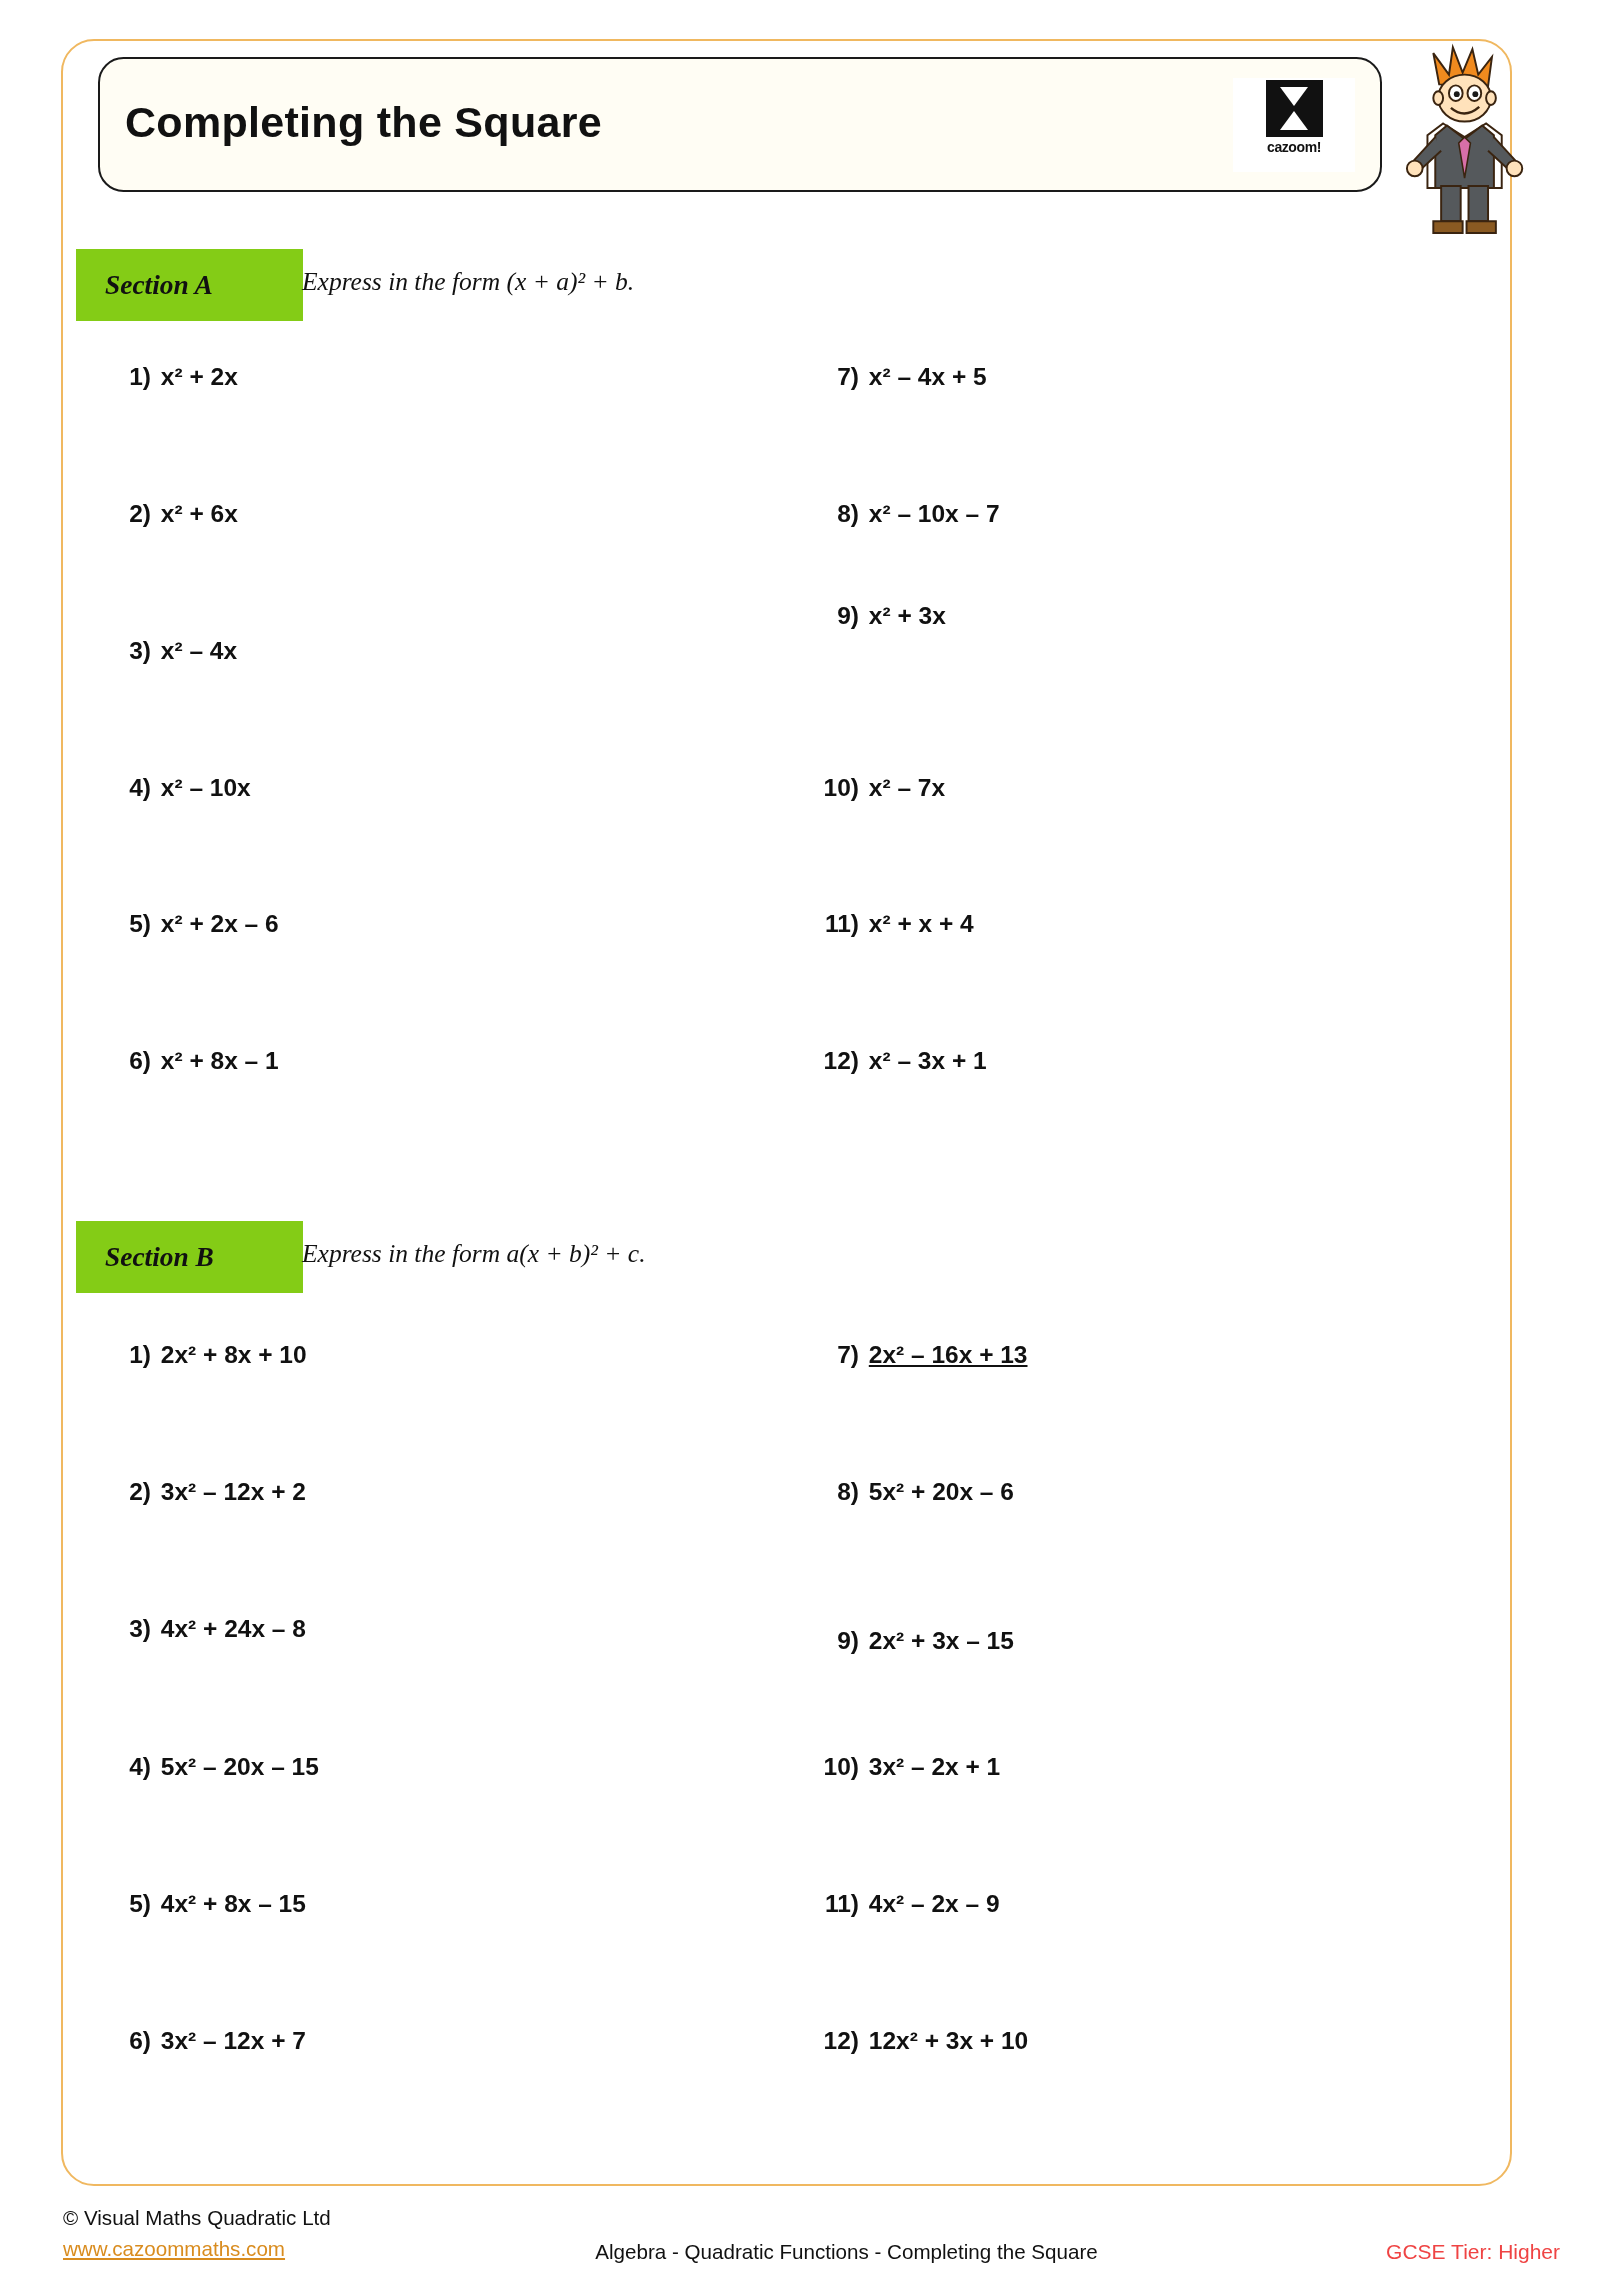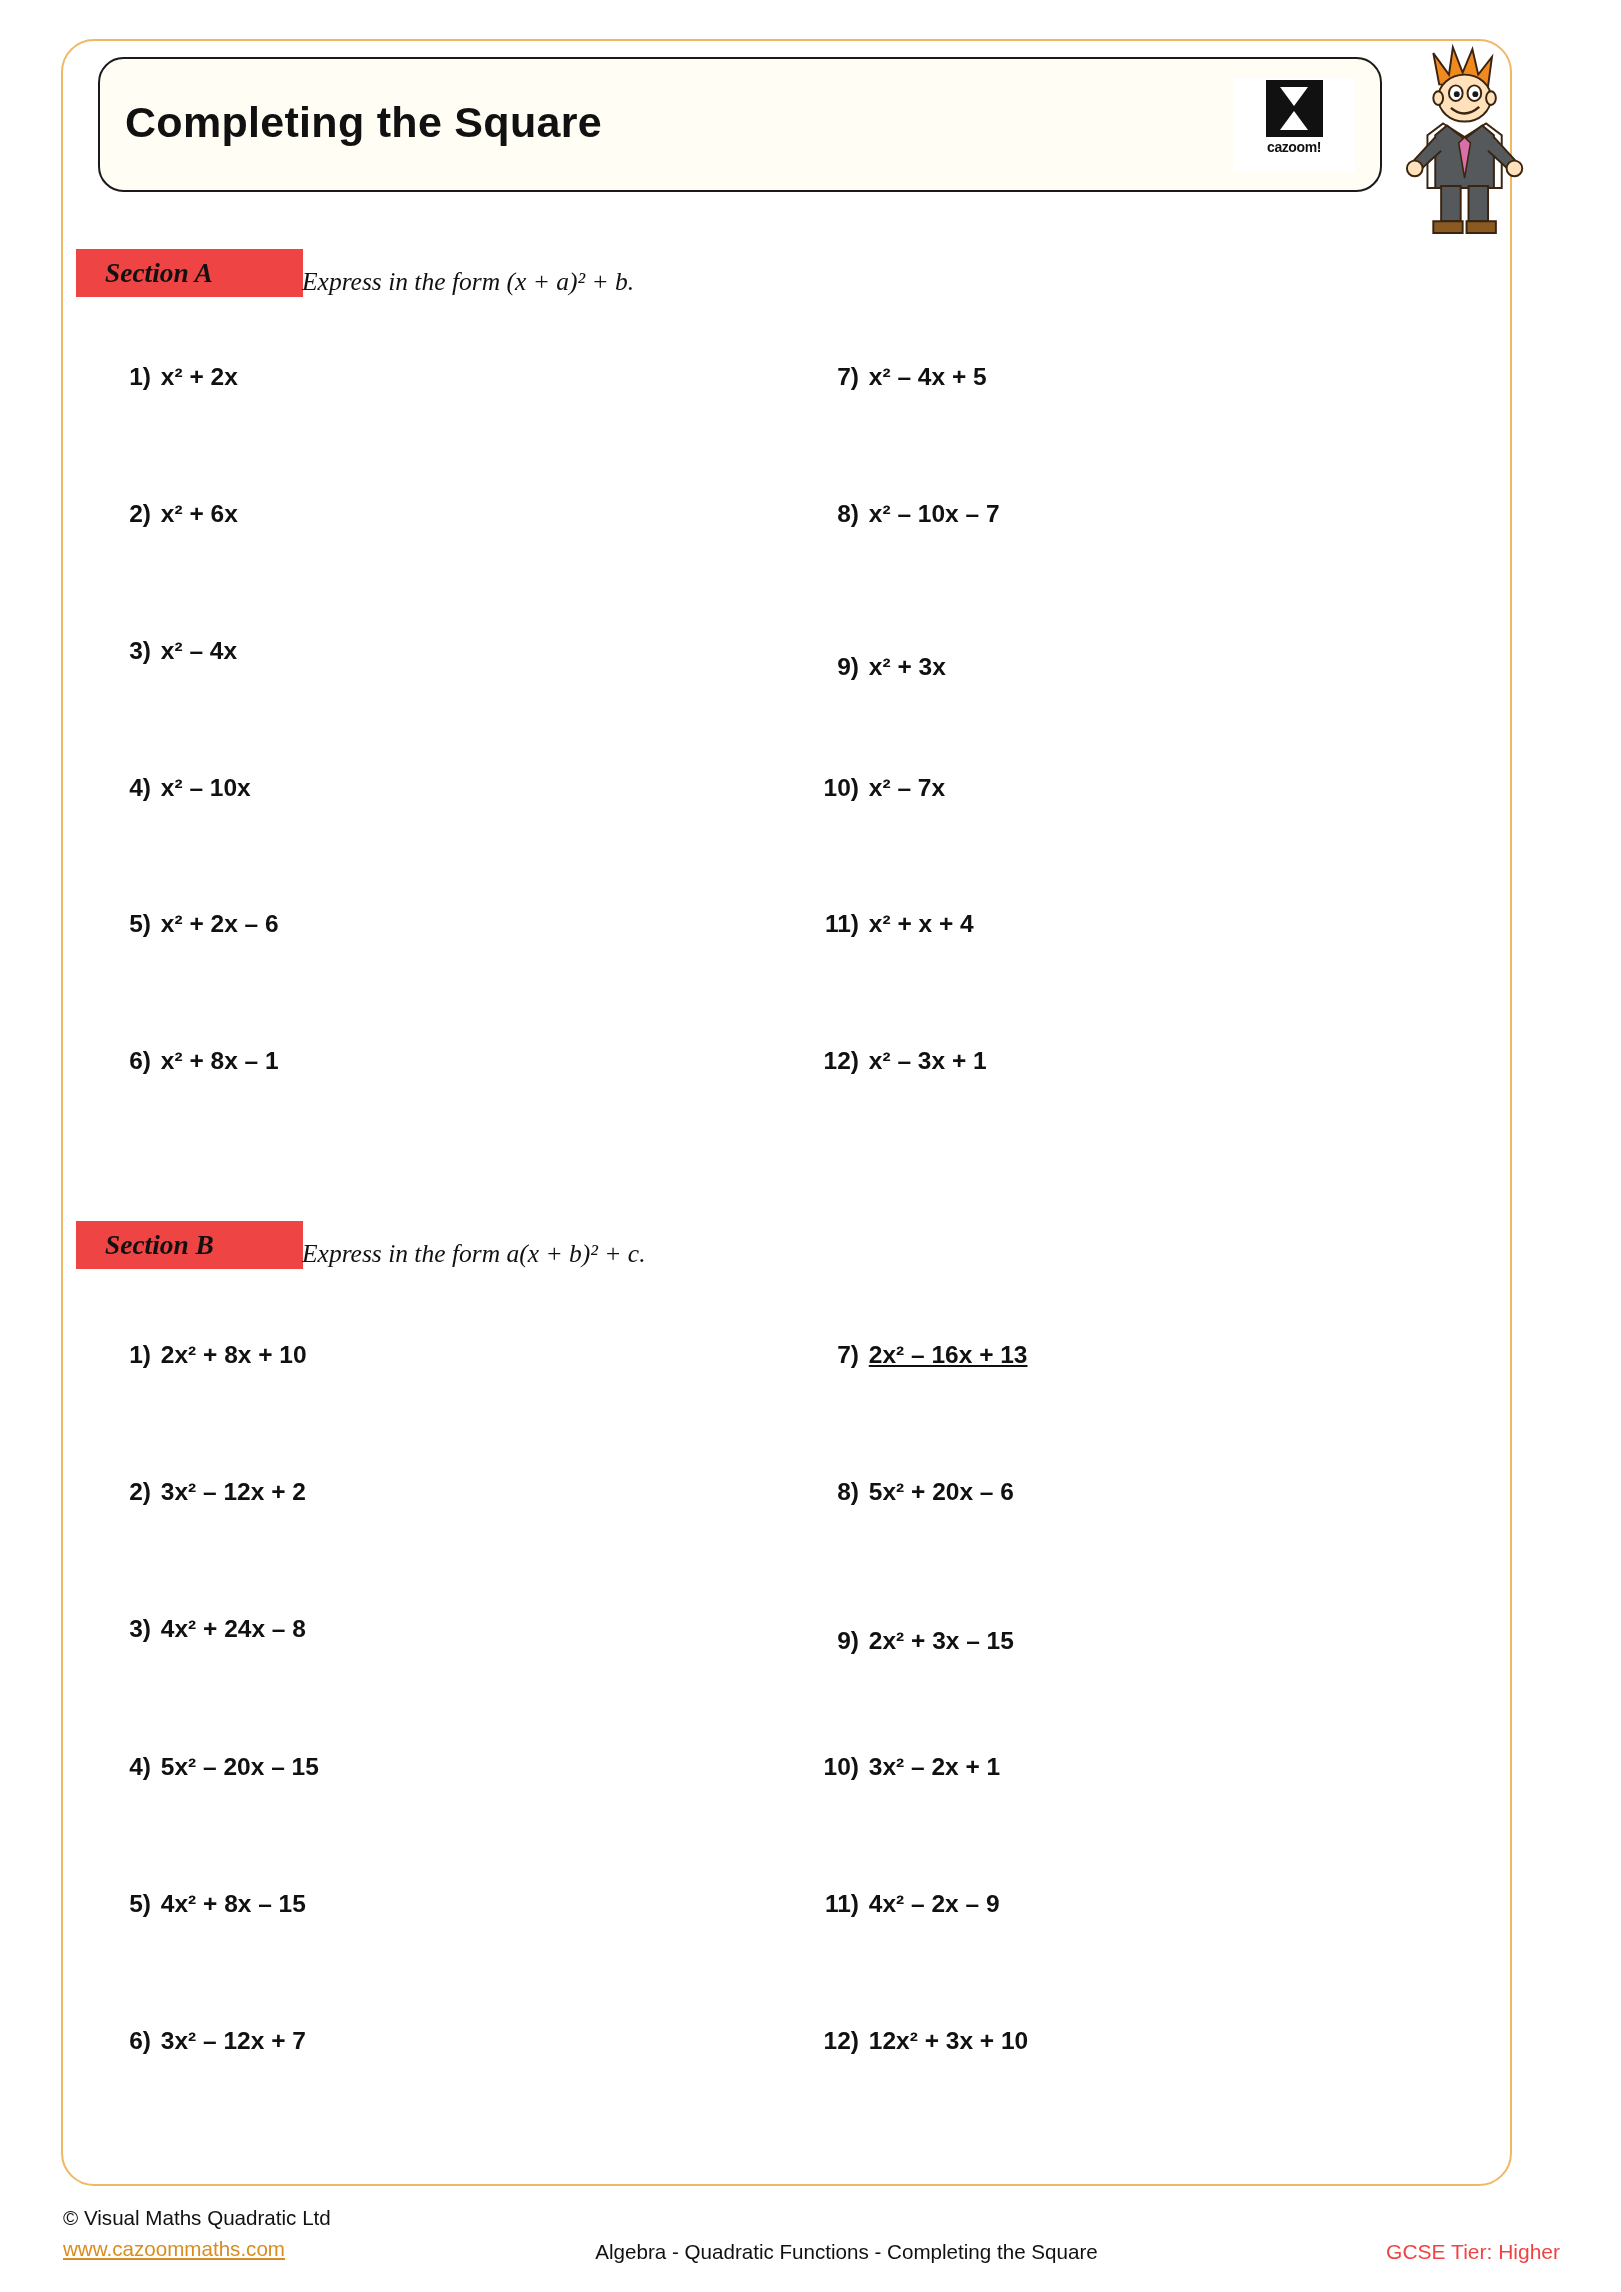--- a/index.html
+++ b/index.html
@@ -108,22 +108,22 @@
     left: 1404px;
     top: 41px;
     width: 129px;
     height: 206px;
   }
 
   
   .section-tag {
     position: absolute;
     width: 227px;
-    height: 48px;
-    background: #ef4444;
+    height: 72px;
+    background: #84cc16;
     display: flex;
     align-items: center;
   }
   .section-tag .label {
     margin-left: 29px;
     font-family: "Liberation Serif", serif;
     font-weight: bold;
     font-style: italic;
     font-size: 27.4px;
     color: #111;
@@ -260,21 +260,21 @@
 <div class="q" style="left:106px; top:1047px;">
   <span class="num">6)</span><span class="body">x² + 8x – 1</span>
 </div>
 
 <div class="q" style="left:814px; top:363px;">
   <span class="num">7)</span><span class="body">x² – 4x + 5</span>
 </div>
 <div class="q" style="left:814px; top:500px;">
   <span class="num">8)</span><span class="body">x² – 10x – 7</span>
 </div>
-<div class="q" style="left:814px; top:653px;">
+<div class="q" style="left:814px; top:602px;">
   <span class="num">9)</span><span class="body">x² + 3x</span>
 </div>
 <div class="q" style="left:814px; top:774px;">
   <span class="num">10)</span><span class="body">x² – 7x</span>
 </div>
 <div class="q" style="left:814px; top:910px;">
   <span class="num">11)</span><span class="body">x² + x + 4</span>
 </div>
 <div class="q" style="left:814px; top:1047px;">
   <span class="num">12)</span><span class="body">x² – 3x + 1</span>

